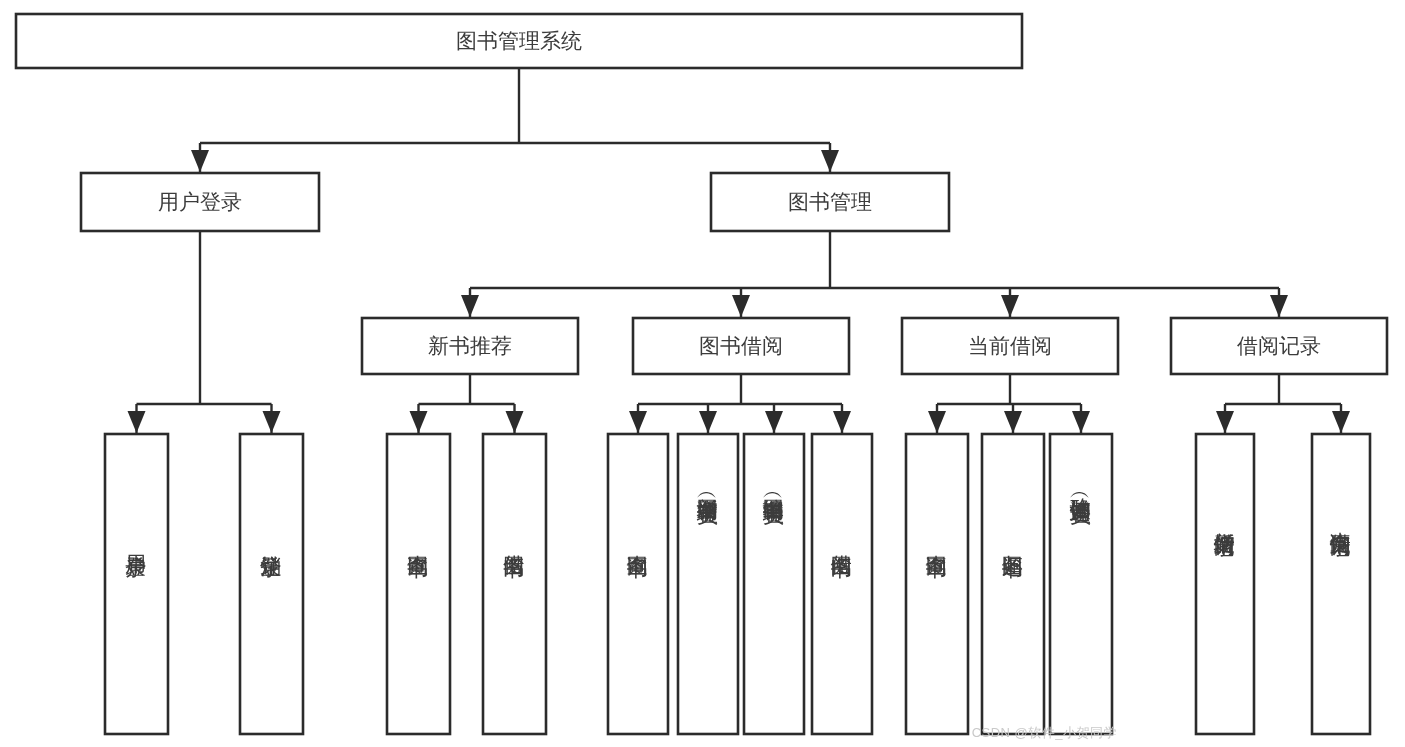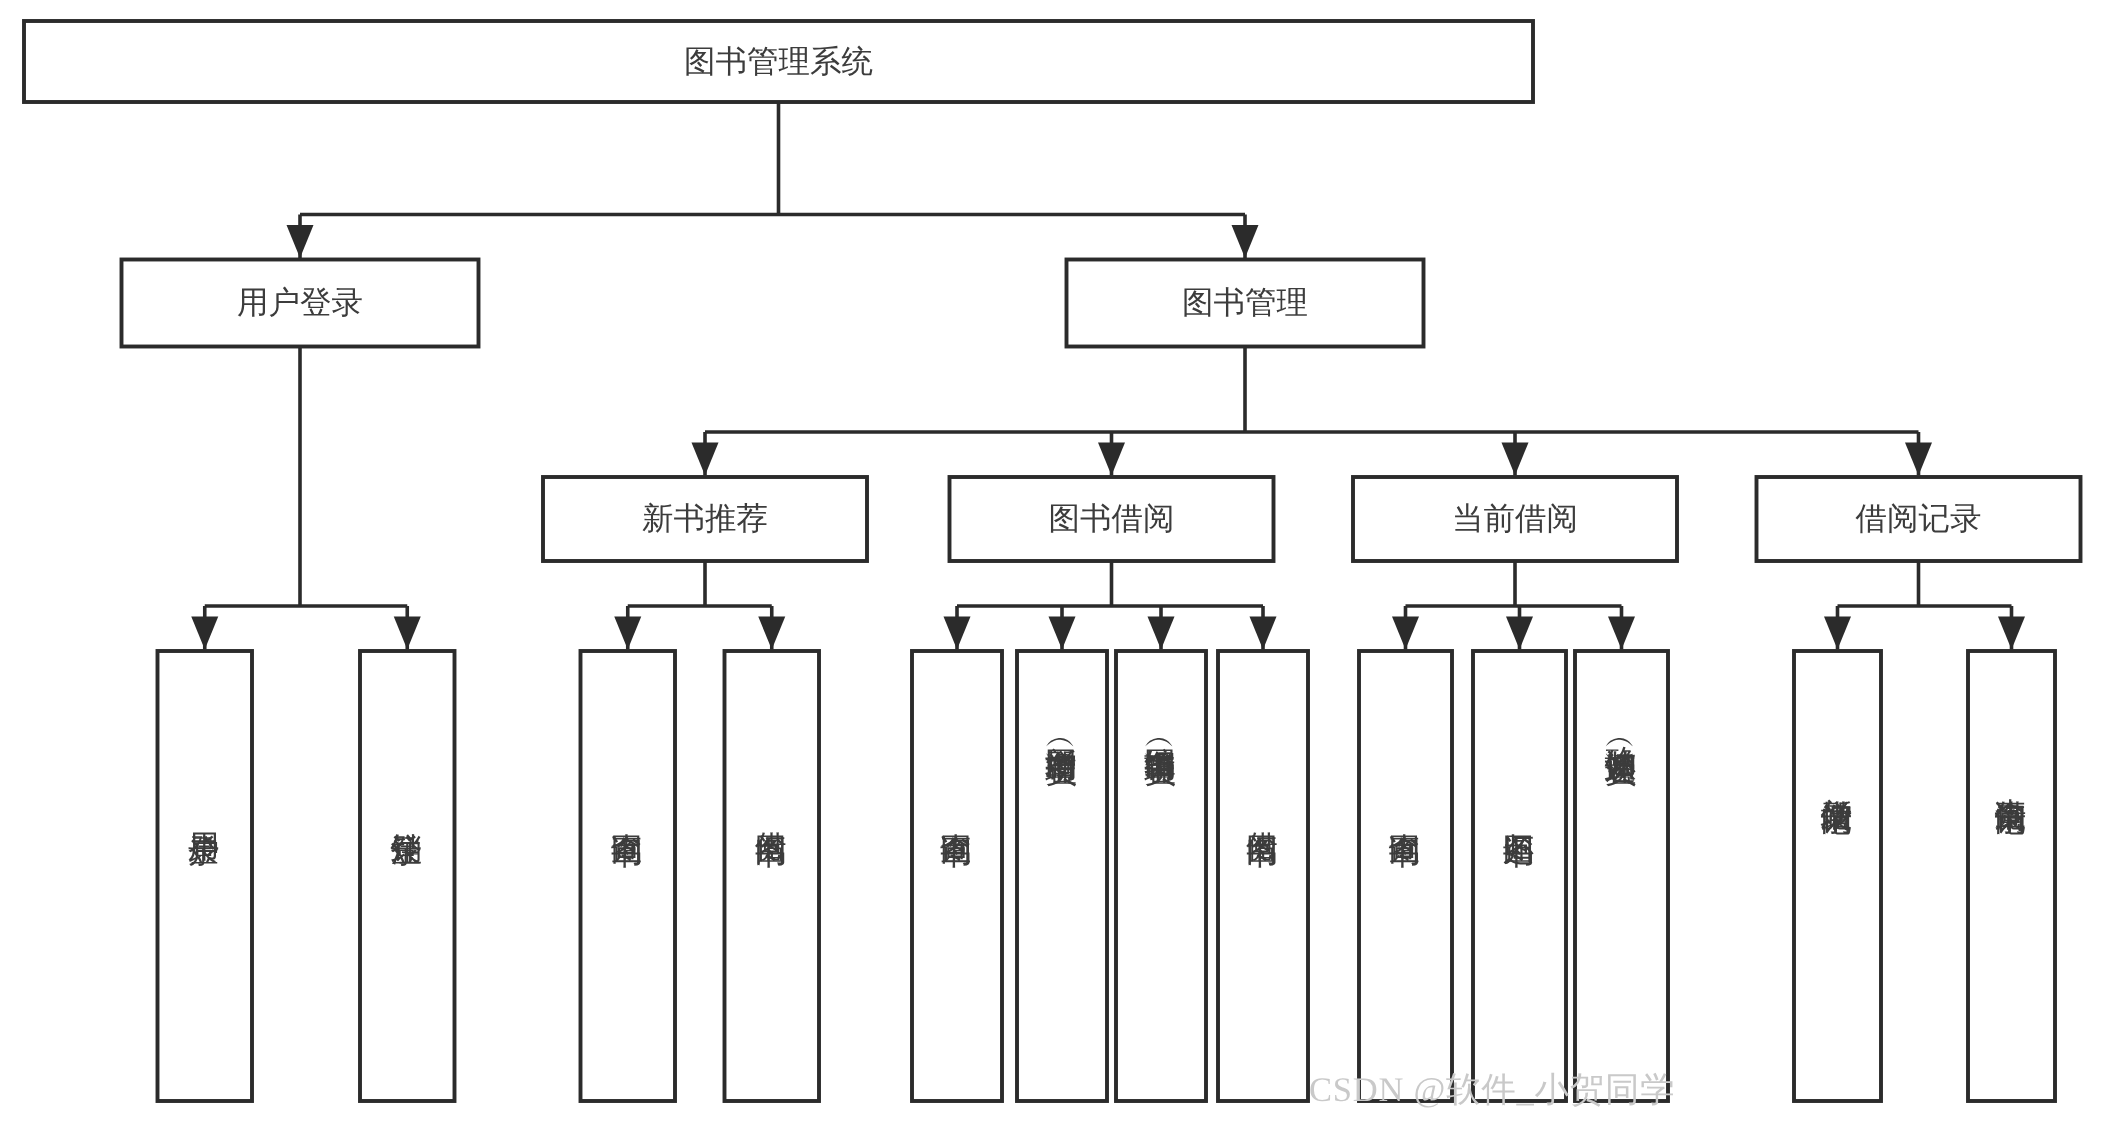--- a/index.html
+++ b/index.html
@@ -60,22 +60,22 @@
     color: #3c3c3c;
     white-space: nowrap;
     letter-spacing: 1px;
     pointer-events: none;
     text-align: left;
   }
   #watermark {
     position: absolute;
     right: 10px;
     bottom: 5px;
-    font-family: Liberation Serif, serif;
-    font-size: 23px;
+    font-family: Liberation Sans, sans-serif;
+    font-size: 13px;
     color: #c9c9c9;
     letter-spacing: 0.5px;
     user-select: none;
   }
 </style>
 </head>
 <body>
 
 <div id="diagram-root">
   <svg id="flow" viewBox="0 0 1405 747">

